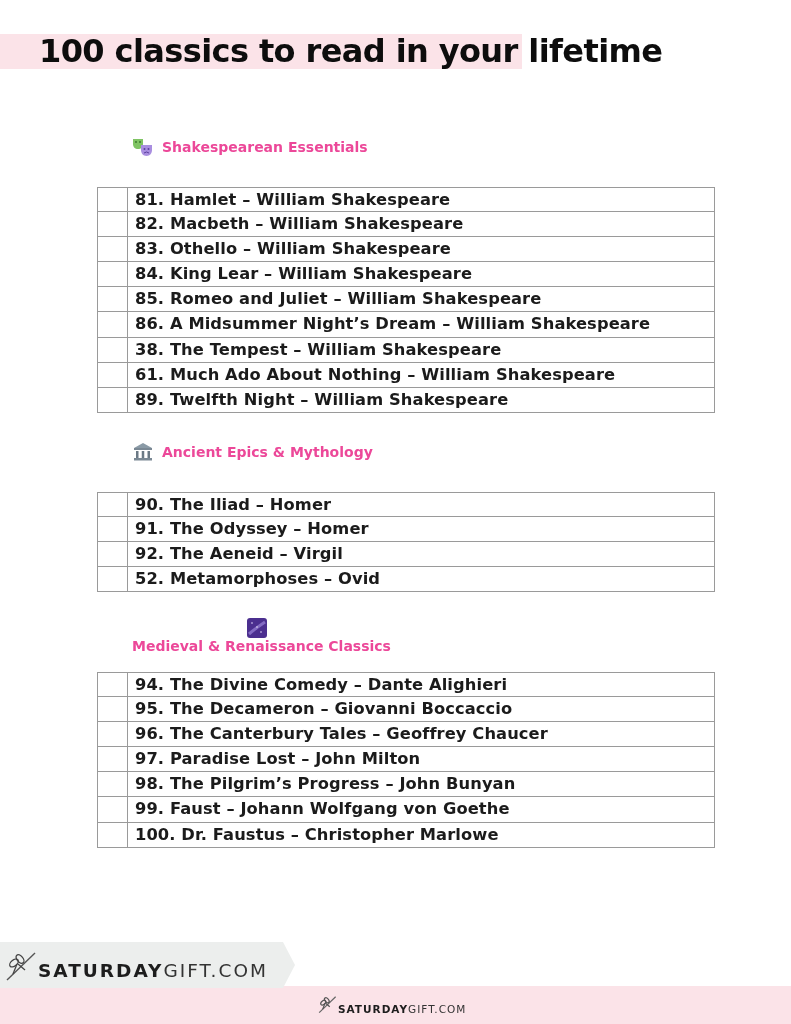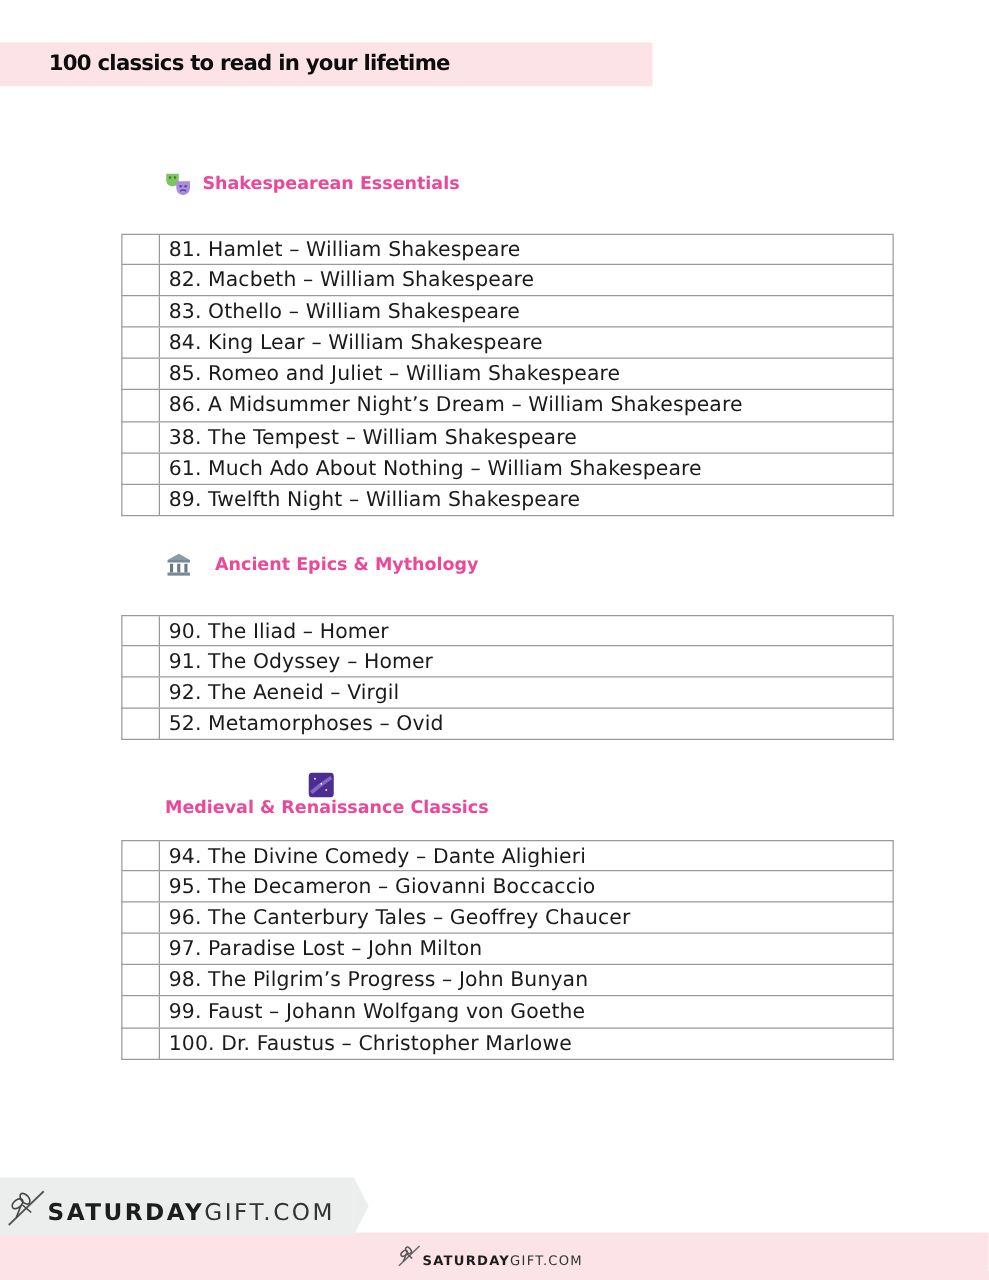--- a/index.html
+++ b/index.html
@@ -9,33 +9,34 @@
       font-family: "DejaVu Sans", sans-serif;
       color: #1a1a1a;
     }
     .title-band {
       position: absolute; left: 0; top: 34px; width: 522px; height: 35px;
       background: #fbe3e8;
     }
     .title {
       position: absolute; left: 39px; top: 33px;
       font-family: "DejaVu Sans", sans-serif; font-weight: bold;
-      font-size: 17px; letter-spacing: -0.6px; color: #0d0d0d;
+      font-size: 32px; letter-spacing: -0.6px; color: #0d0d0d;
       line-height: 36px; white-space: nowrap;
     }
     .section-heading {
       position: absolute; left: 132px; height: 28px;
       display: flex; align-items: center;
       font-weight: bold; font-size: 14px; color: #ec4899;
       white-space: nowrap;
     }
     .section-heading .icon { width: 22px; height: 20px; margin-right: 8px; display: inline-block; position: relative; }
     .list-table {
       position: absolute; left: 97px; width: 618px;
       border-collapse: collapse;
+      font-weight: bold;
     }
     .list-row { height: 25.1px; display: flex; border: 1px solid #9a9a9a; border-top: none; box-sizing: border-box; }
     .list-row:first-child { border-top: 1px solid #9a9a9a; }
     .list-row .check-cell { width: 29px; border-right: 1px solid #9a9a9a; flex: none; }
     .list-row .text-cell {
       flex: 1; padding-left: 7px; font-size: 16.3px; line-height: 24px;
       font-family: "DejaVu Sans", sans-serif; color: #1b1b1b; white-space: nowrap;
       letter-spacing: 0.1px;
     }
     .footer-band {
@@ -115,21 +116,21 @@
   <div class="list-row">
       <div class="check-cell"></div>
       <div class="text-cell">61. Much Ado About Nothing – William Shakespeare</div>
     </div>
   <div class="list-row">
       <div class="check-cell"></div>
       <div class="text-cell">89. Twelfth Night – William Shakespeare</div>
     </div>
 </div>
 
-<div class="section-heading" style="top:438px;gap:10px;">
+<div class="section-heading" style="top:438px;">
   <span class="icon">
     <svg width="22" height="20" viewBox="0 0 22 20">
       <path d="M2 6 L11 1 L20 6z" fill="#8a9aa6"></path>
       <rect x="2" y="6" width="18" height="2" fill="#7a8894"></rect>
       <rect x="4" y="9" width="2.5" height="7" fill="#6b7985"></rect>
       <rect x="9.75" y="9" width="2.5" height="7" fill="#6b7985"></rect>
       <rect x="15.5" y="9" width="2.5" height="7" fill="#6b7985"></rect>
       <rect x="2" y="16" width="18" height="2.5" fill="#7a8894"></rect>
     </svg>
   </span>

